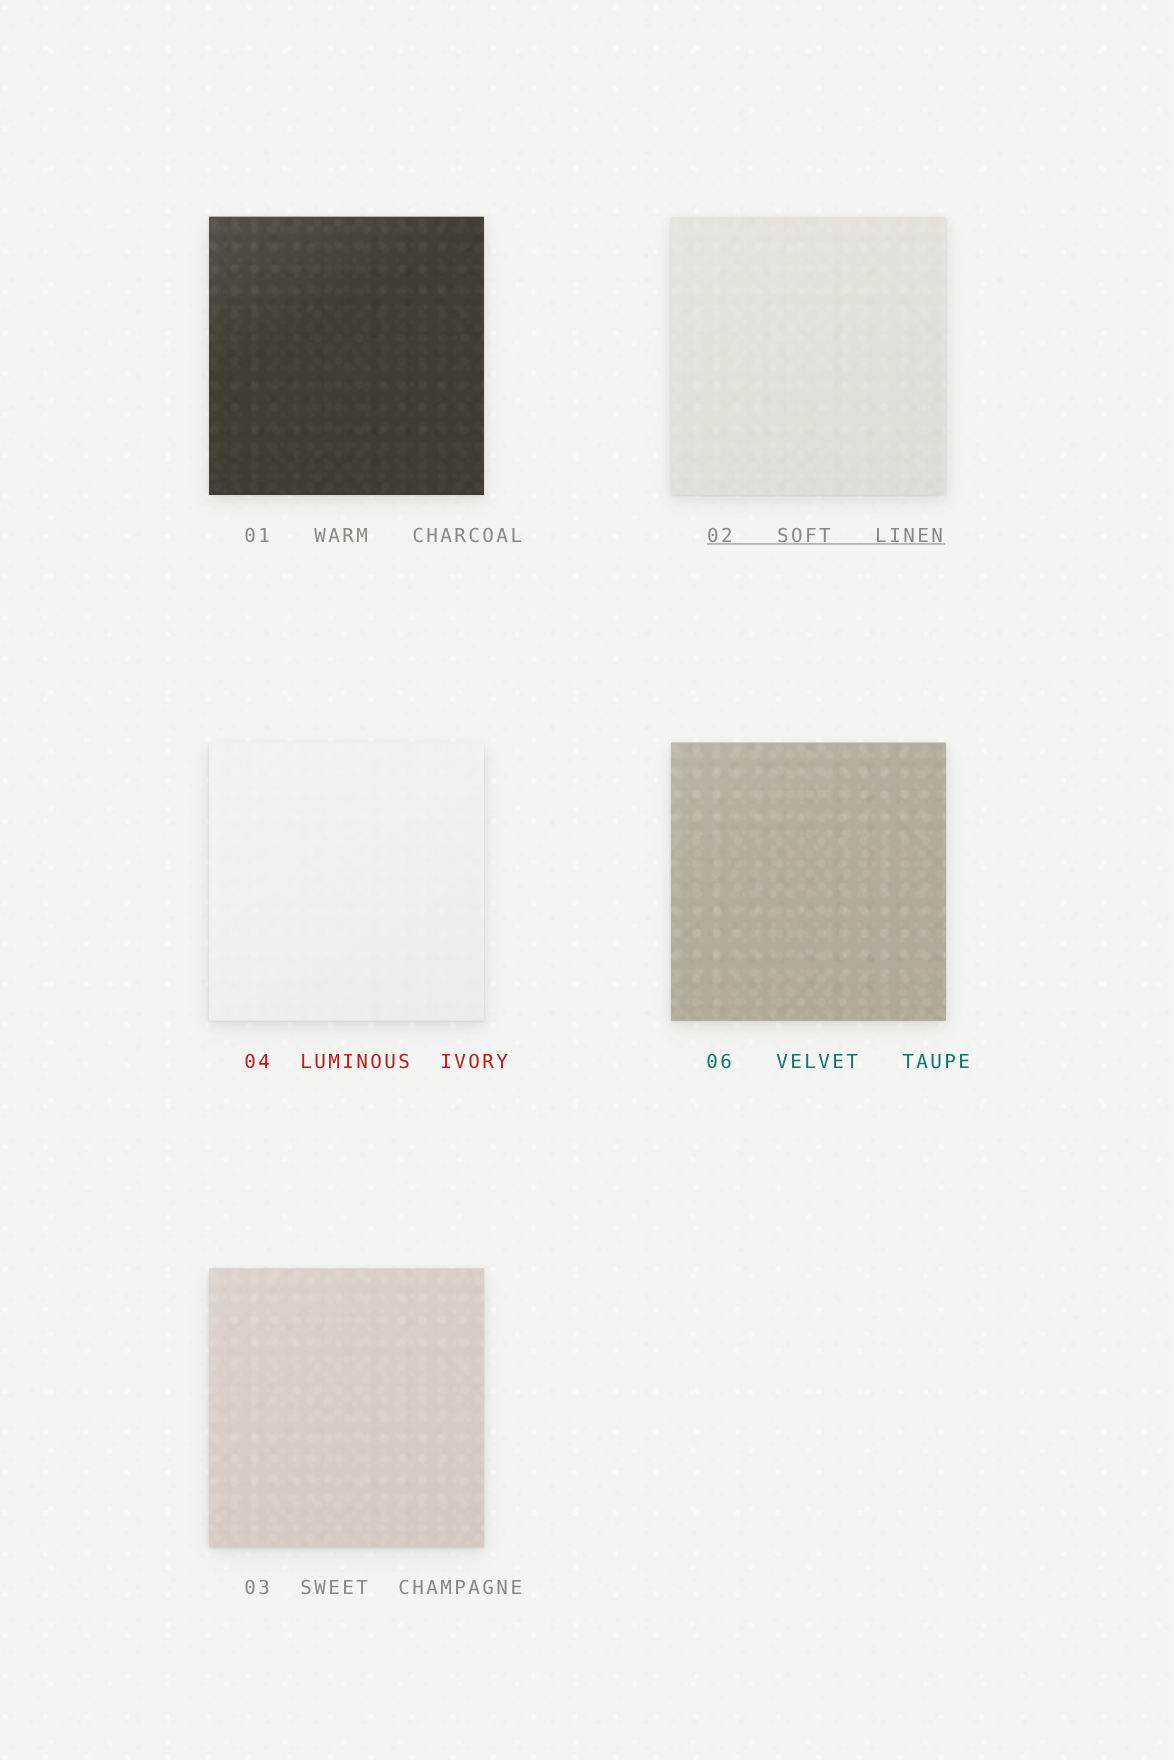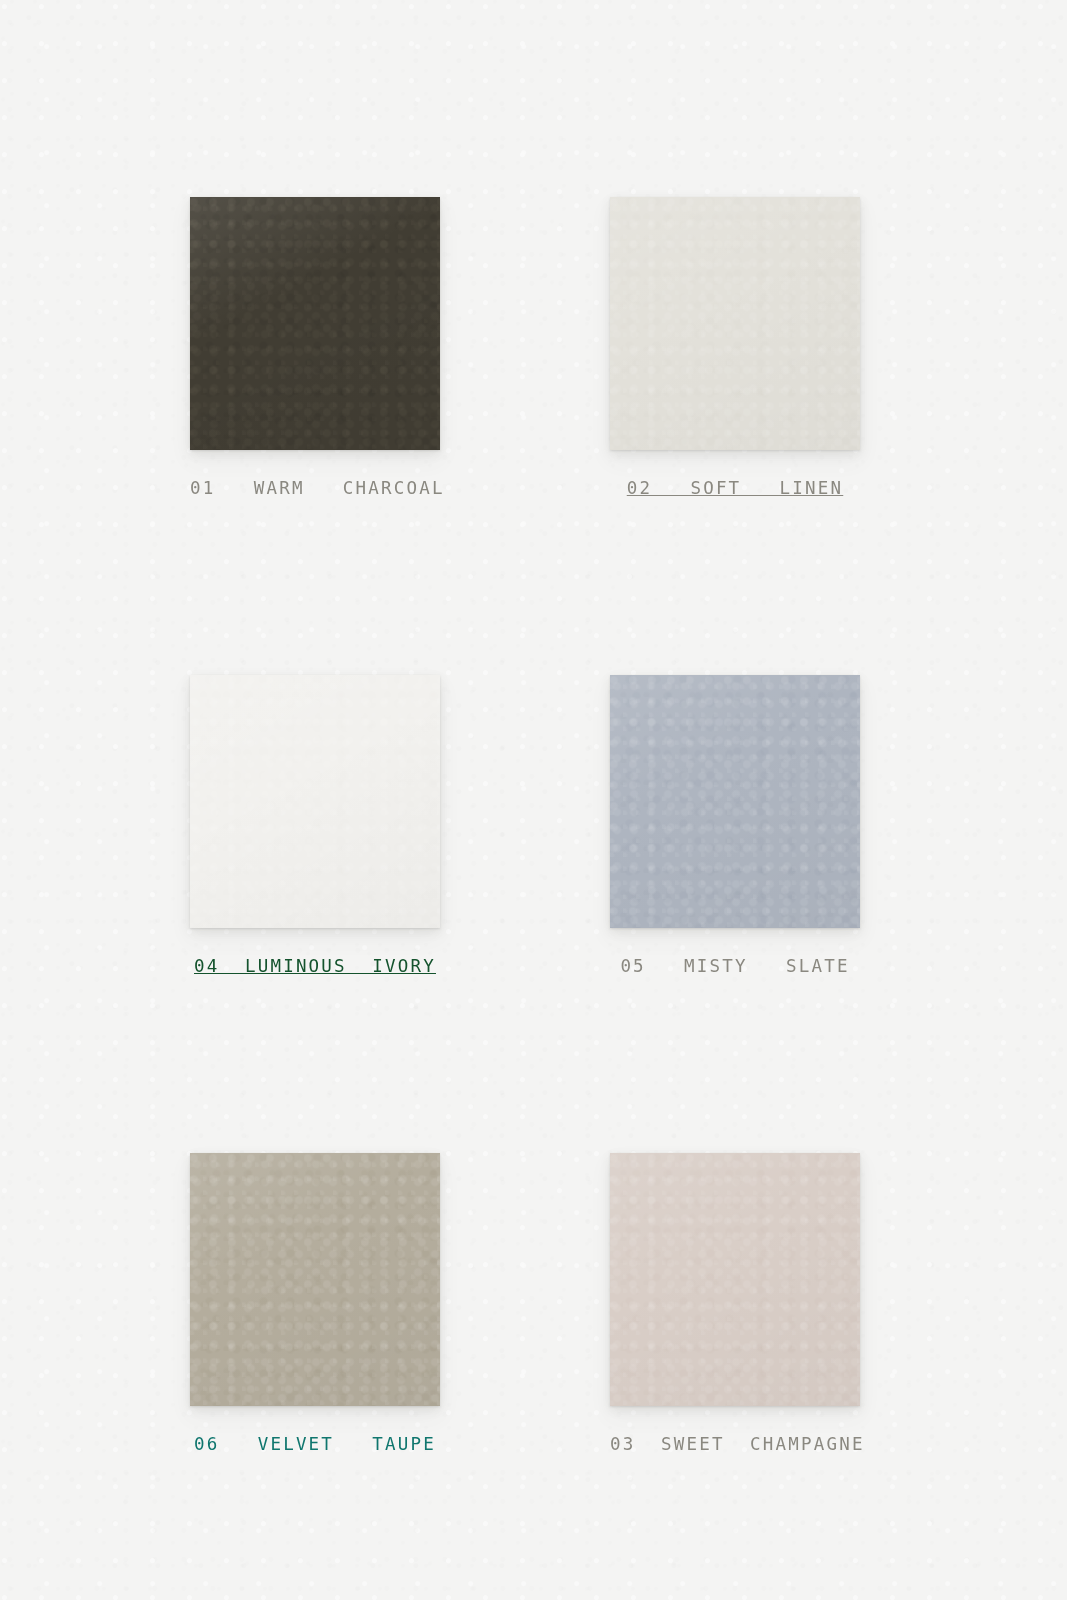--- a/index.html
+++ b/index.html
@@ -88,20 +88,21 @@
   }
 
   .swatch-label {
     margin-top: 28px;
     font-size: 17.5px;
     letter-spacing: 2.2px;
     color: #8a8880;
     white-space: pre;
     text-align: center;
     font-weight: 400;
+    margin-left: 32px;
   }
 </style>
 </head>
 <body style="background: rgb(244, 244, 243);">
 
 <div class="sheet">
   <div class="paper-grain"></div>
 
   <div class="swatch-grid">
 
@@ -116,29 +117,23 @@
       <div class="swatch-chip" style="background-color: rgb(227, 225, 218);">
         <div class="sheen"></div>
       </div>
       <div class="swatch-label" style="color: rgb(138, 136, 128); text-decoration: underline;">02   SOFT   LINEN</div>
     </div>
 
     <div class="swatch-cell">
       <div class="swatch-chip" style="background-color: rgb(242, 241, 238);">
         <div class="sheen"></div>
       </div>
-      <div class="swatch-label" style="color: #14532d; text-decoration: underline;">04  LUMINOUS  IVORY</div>
+      <div class="swatch-label" style="color: #b91c1c;">04  LUMINOUS  IVORY</div>
     </div>
 
-    <div class="swatch-cell">
-      <div class="swatch-chip" style="background-color: rgb(174, 181, 192);">
-        <div class="sheen"></div>
-      </div>
-      <div class="swatch-label" style="color: rgb(138, 136, 128);">05   MISTY   SLATE</div>
-    </div>
 
     <div class="swatch-cell">
       <div class="swatch-chip" style="background-color: rgb(180, 173, 157);">
         <div class="sheen"></div>
       </div>
       <div class="swatch-label" style="color: #0f766e;">06   VELVET   TAUPE</div>
     </div>
 
     <div class="swatch-cell">
       <div class="swatch-chip" style="background-color: rgb(217, 206, 199);">

